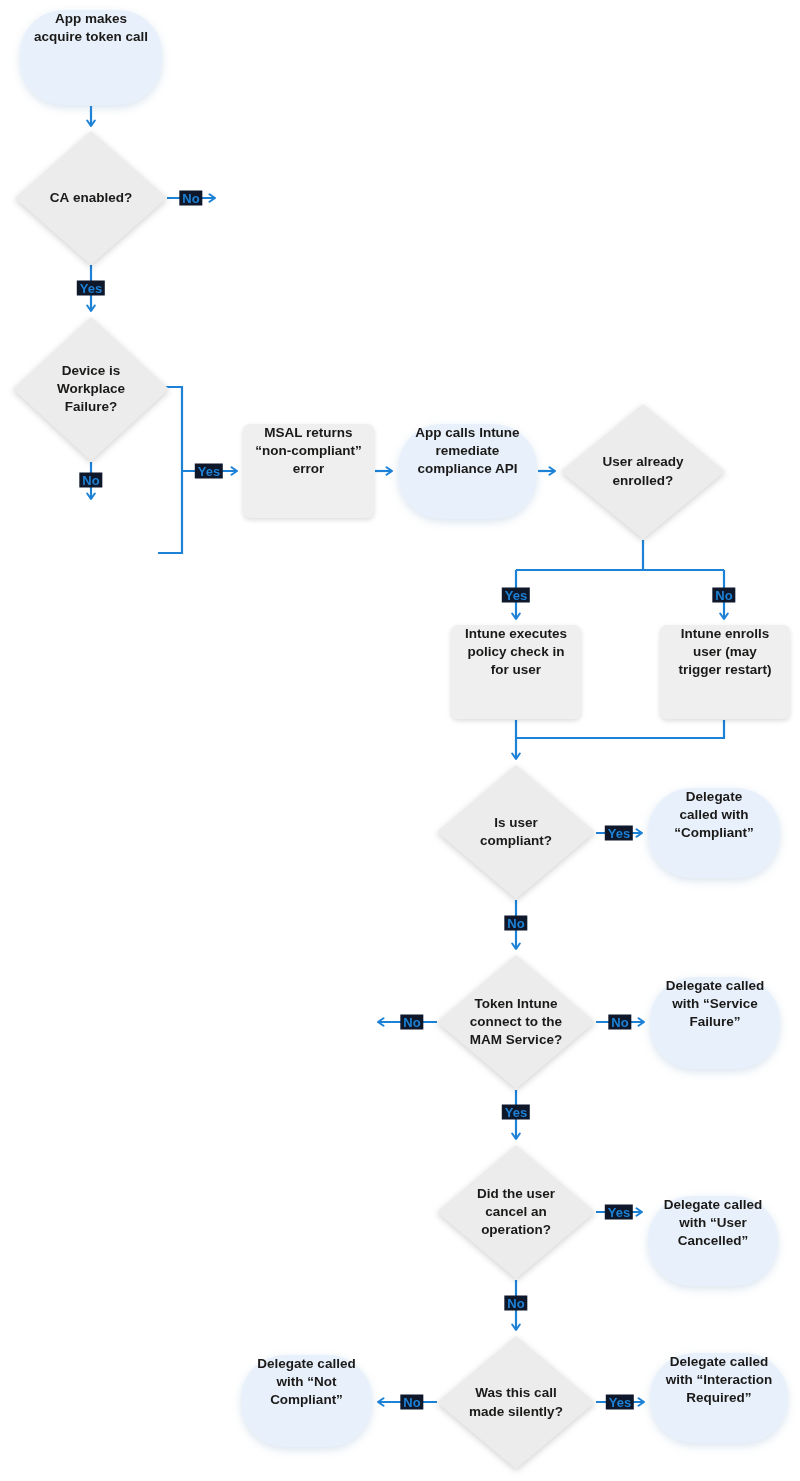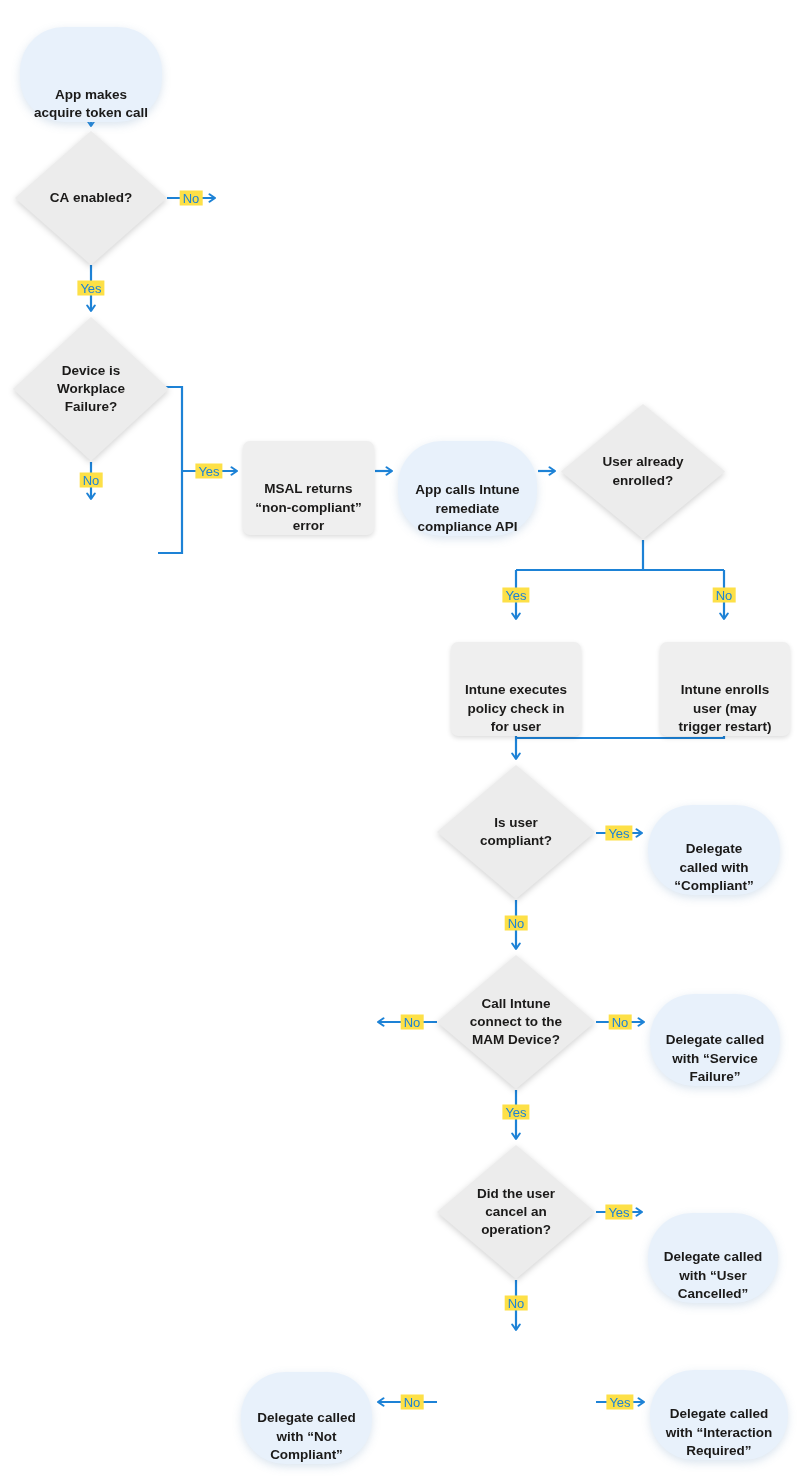--- a/index.html
+++ b/index.html
@@ -3,22 +3,22 @@
 <meta charset="utf-8">
 <style>
   html,body{margin:0;padding:0;background:#ffffff;}
   #canvas{
     position:relative;width:800px;height:1481px;background:#ffffff;
     font-family:"Liberation Sans",sans-serif;overflow:hidden;
   }
   #edges{position:absolute;left:0;top:0;pointer-events:none;}
   
   .node{
-    position:absolute;display:flex;align-items:flex-end;justify-content:center;
-    text-align:center;color:#1b1a19;font-weight:bold;font-size:13.5px;line-height:1.35;margin-top:17px;
+    position:absolute;display:flex;align-items:flex-start;justify-content:center;
+    text-align:center;color:#1b1a19;font-weight:bold;font-size:13.5px;line-height:1.35;
   }
   .term{background:#e8f1fb;border-radius:44px;box-shadow:0 3px 8px rgba(110,150,190,.25);}
   .box{background:#efefef;border-radius:7px;box-shadow:0 2px 5px rgba(0,0,0,.14);}
   .dwrap{position:absolute;filter:drop-shadow(0 2px 3px rgba(0,0,0,.18));}
   .diamond{
     width:100%;height:100%;background:#ececec;
     clip-path:polygon(50% 0,100% 50%,50% 100%,0 50%);
     display:flex;align-items:center;justify-content:center;text-align:center;
     color:#1b1a19;font-weight:bold;font-size:13.5px;line-height:1.35;
   }
@@ -50,22 +50,22 @@
   #n-cancel-q{left:437px;top:1145px;width:158px;height:134px;}
   #n-user-cancelled{left:648px;top:1196px;width:130px;height:90px;}
   #n-silent-q{left:437px;top:1336px;width:158px;height:133px;}
   #n-not-compliant{left:241px;top:1355px;width:131px;height:92px;}
   #n-not-compliant .t{padding:0 10px;}
   #n-interaction-required{left:650px;top:1353px;width:138px;height:90px;}
   #n-interaction-required .t{padding:0 6px;}
   
   .el{
     position:absolute;transform:translate(-50%,-50%);
-    color:#1d82d6;font-weight:normal;font-size:13px;line-height:1;
-    background:#fde047;padding:1px 3px;white-space:nowrap;
+    color:#1d82d6;font-weight:bold;font-size:13px;line-height:1;
+    background:#0f172a;padding:1px 3px;white-space:nowrap;
   }
   #el-ca-no{left:191px;top:198px;}
   #el-ca-yes{left:91px;top:288px;}
   #el-device-no{left:91px;top:480px;}
   #el-device-yes{left:209px;top:471px;}
   #el-enrolled-yes{left:516px;top:595px;}
   #el-enrolled-no{left:724px;top:595px;}
   #el-compliant-yes{left:619px;top:833px;}
   #el-compliant-no{left:516px;top:923px;}
   #el-mam-no-left{left:412px;top:1022px;}
@@ -160,38 +160,43 @@
     </div>
   </div>
 
   <div class="node term" id="n-delegate-compliant">
     <span class="t">Delegate called with “Compliant”</span>
   </div>
 
 
   <div class="dwrap" id="n-mam-q">
     <div class="diamond">
-      <span class="dtext">Call Intune connect to the MAM Device?</span>
+      <span class="dtext">Token Intune connect to the MAM Service?</span>
     </div>
   </div>
 
   <div class="node term" id="n-service-failure">
     <span class="t">Delegate called with “Service Failure”</span>
   </div>
 
   <div class="dwrap" id="n-cancel-q">
     <div class="diamond">
       <span class="dtext">Did the user cancel an operation?</span>
     </div>
   </div>
 
   <div class="node term" id="n-user-cancelled">
     <span class="t">Delegate called with “User Cancelled”</span>
   </div>
 
+  <div class="dwrap" id="n-silent-q">
+    <div class="diamond">
+      <span class="dtext">Was this call made silently?</span>
+    </div>
+  </div>
 
   <div class="node term" id="n-not-compliant">
     <span class="t">Delegate called with “Not Compliant”</span>
   </div>
 
   <div class="node term" id="n-interaction-required">
     <span class="t">Delegate called with “Interaction Required”</span>
   </div>
 
   <span class="el" id="el-ca-no">No</span>

